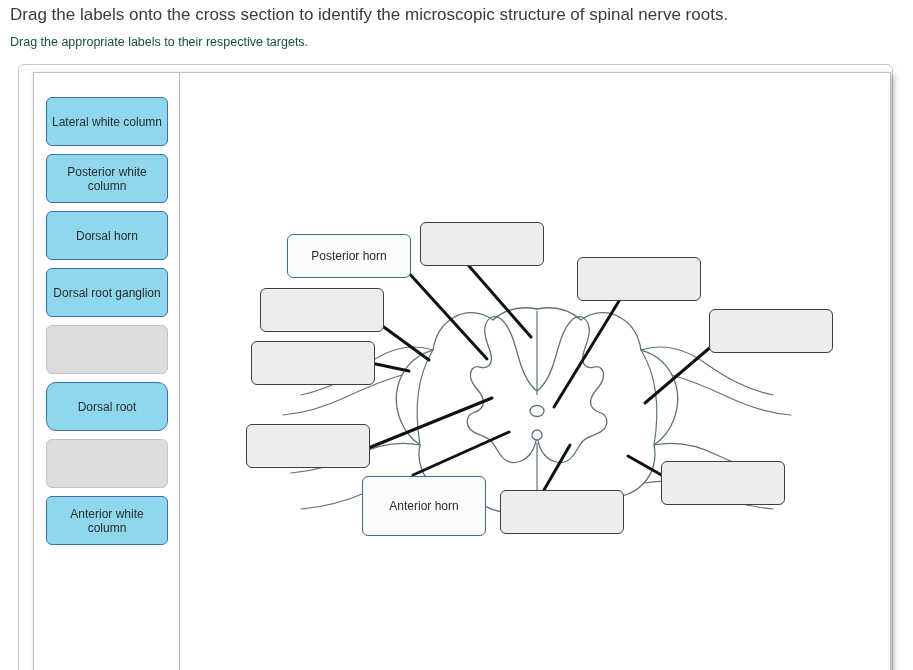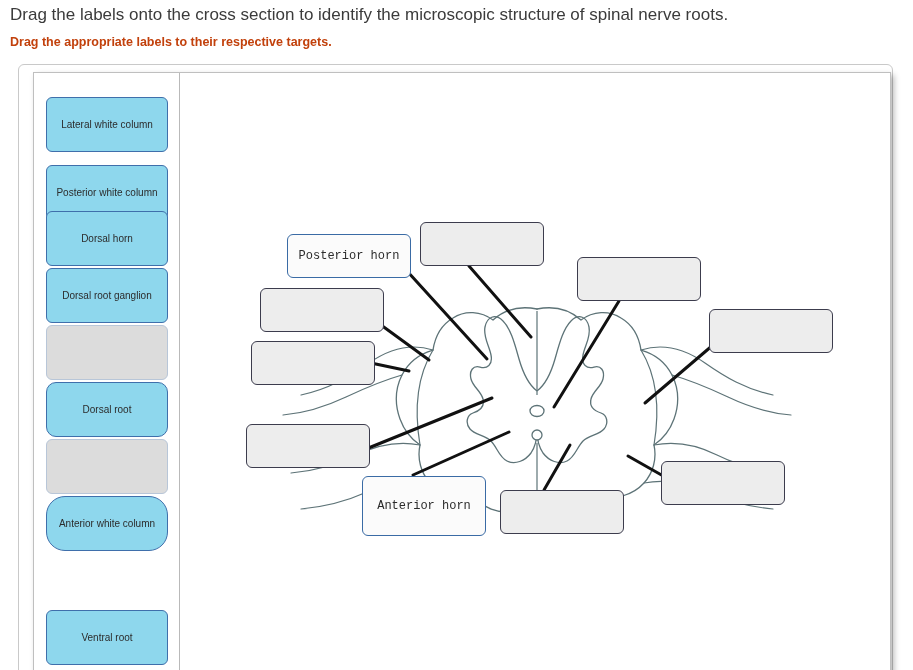--- a/index.html
+++ b/index.html
@@ -28,22 +28,22 @@
     font-size: 17px;
     line-height: 16px;
     color: #3b3b3b;
     white-space: nowrap;
   }
   #instruction-secondary {
     position: absolute;
     left: 10px; top: 34px;
     font-size: 12.5px;
     line-height: 16px;
-    font-weight: bold;
-    color: #c2410c;
+    font-weight: normal;
+    color: #14532d;
     white-space: nowrap;
   }
 
   
   #exercise-outer-panel {
     position: absolute;
     left: 18px;
     top: 64px;
     width: 875px;
     height: 620px;
@@ -71,28 +71,28 @@
     left: 0; top: 0;
     width: 146px;
     height: 100%;
     box-sizing: border-box;
     border-right: 1px solid #b9b9b9;
   }
   .bank-chip {
     position: absolute;
     left: 12px;
     width: 122px;
-    height: 55px;
+    height: 49px;
     border-radius: 6px;
     box-sizing: border-box;
     display: flex;
     align-items: center;
     justify-content: center;
     text-align: center;
-    font-size: 10px;
+    font-size: 12px;
     line-height: 14px;
     padding: 0 4px;
     user-select: none;
   }
   .bank-chip.filled {
     background: #8ed7ed;
     border: 1px solid #3f6fab;
     color: #2c2c2c;
   }
   .bank-chip.empty {
@@ -131,45 +131,43 @@
   }
   .drop-target.empty {
     background: #ededed;
     border: 1px solid #3c3c4d;
     color: transparent;
   }
   .drop-target.answered {
     background: #fbfbfb;
     border: 1px solid #3a6ba5;
     color: #2b2b2b;
-    font-family: Liberation Mono, monospace;
   }
 </style>
 </head>
 <body>
 
 <div id="instructions">
   <div id="instruction-primary">Drag the labels onto the cross section to identify the microscopic structure of spinal nerve roots.</div>
   <div id="instruction-secondary">Drag the appropriate labels to their respective targets.</div>
 </div>
 
 <div id="exercise-outer-panel"></div>
 
 <div id="exercise-inner-panel">
 
   <div id="label-bank">
       <div class="bank-chip filled" style="left: 12px; top: 24px;">Lateral white column</div>
-      <div class="bank-chip filled" style="left: 12px; top: 81px; margin-top: 11px;">Posterior white column</div>
+      <div class="bank-chip filled" style="left: 12px; top: 81px;">Posterior white column</div>
       <div class="bank-chip filled" style="left: 12px; top: 138px;">Dorsal horn</div>
       <div class="bank-chip filled" style="left: 12px; top: 195px;">Dorsal root ganglion</div>
       <div class="bank-chip empty" style="left: 12px; top: 252px;"></div>
       <div class="bank-chip filled" style="left: 12px; top: 309px; border-radius: 10px;">Dorsal root</div>
       <div class="bank-chip empty" style="left: 12px; top: 366px;"></div>
-      <div class="bank-chip filled" style="left: 12px; top: 423px; border-radius: 19px;">Anterior white column</div>
-      <div class="bank-chip filled" style="left: 12px; top: 537px;">Ventral root</div>
+      <div class="bank-chip filled" style="left: 12px; top: 423px;">Anterior white column</div>
     </div>
 
   <div id="diagram-canvas">
 
     <svg id="anatomy-svg" width="712" height="612" viewBox="0 0 712 612">
 
       <g fill="none" stroke="#5d7377" stroke-width="1.3" stroke-linecap="round" stroke-linejoin="round">
         <path d="M356,236
                  C 336,232 322,238 312,247
                  C 300,238 284,237 272,245

